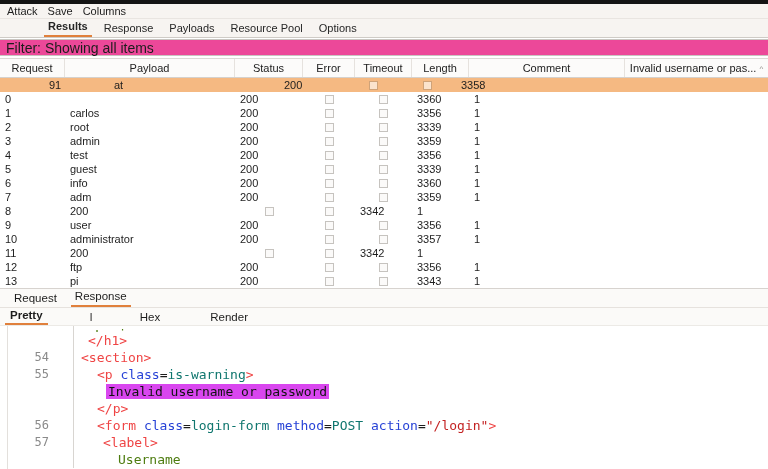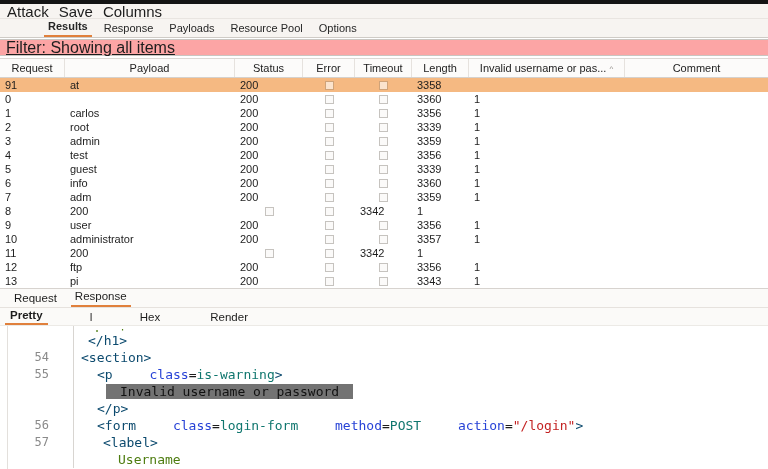--- a/index.html
+++ b/index.html
@@ -4,43 +4,43 @@
 <style>
   * { margin:0; padding:0; box-sizing:border-box; }
   html,body { width:768px; height:469px; overflow:hidden; background:#fff;
     font-family:"Liberation Sans", sans-serif; color:#1d1d1d; }
   .app { position:relative; width:768px; height:469px; background:#fff; }
 
   .topstrip { height:4px; background:#141414; }
 
   .menubar { height:15px; background:#f7f4f1; display:flex; align-items:center;
     padding-left:7px; border-bottom:1px solid #e9e5e1; }
-  .menubar .mi { font-size:15px; margin-right:10px; cursor:default; }
+  .menubar .mi { font-size:11px; margin-right:10px; cursor:default; }
 
   .tabbar { height:19px; background:#f7f4f1; display:flex; align-items:flex-end;
     border-bottom:1px solid #cfcbc6; padding-left:8px; }
   .tabbar .tab { font-size:11px; padding:2px 4px 3px 4px; margin-right:8px; color:#262626; }
   .tabbar .tab.active { border-bottom:2px solid #e0803c; font-weight:bold;margin-left:36px; }
 
-  .filterbar { height:17px; margin:1px 0 2px 0; background:#fca5a5;
+  .filterbar { height:17px; margin:1px 0 2px 0; background:#ec4899;
     border-top:1px solid #c9c5c0; border-bottom:1px solid #c9c5c0;
-    display:flex; align-items:center; padding-left:6px; font-size:16px;text-decoration:underline; }
+    display:flex; align-items:center; padding-left:6px; font-size:14px; }
 
   .grid-row { display:grid; grid-template-columns:65px 170px 68px 52px 57px 57px 156px 1fr; }
 
   .thead { height:20px; background:#fcfbfa; border-top:1px solid #dcd8d4;
     border-bottom:1px solid #d5d1cd; }
   .thead .th { font-size:11px; display:flex; align-items:center; justify-content:center;
     border-right:1px solid #e6e2de; color:#222; white-space:nowrap; overflow:hidden; }
   .thead .th:last-child { border-right:none; }
   .thead .sort { font-size:8px; color:#8f8b87; margin-left:3px; }
 
   .tbody { height:210px; overflow:hidden; background:#fff; }
   .trow { height:14px; font-size:11px; align-items:center; }
-  .trow.sel { background:#f5b982; }
+  .trow.sel { background:#f5b982;padding-left:44px; }
   .td { white-space:nowrap; overflow:hidden; padding-left:5px; line-height:14px; }
   .td.cb { display:flex; justify-content:center; align-items:center; padding:0; }
   .cbx { width:9px; height:9px; border:1px solid #c6c3bf; background:#fbfaf9; }
   .trow.sel .cbx { border-color:#cfa379; background:rgba(255,255,255,.6); }
 
   .edtabs { height:20px; background:#fbfaf8; border-top:1px solid #d7d3cf;
     border-bottom:1px solid #e6e2de; display:flex; align-items:flex-end; padding-left:10px; }
   .edtabs .tab { font-size:11.5px; padding:1px 4px 3px 4px; margin-right:10px; }
   .edtabs .tab.active { border-bottom:2px solid #e0803c; }
 
@@ -53,27 +53,27 @@
   .codearea { height:143px; background:#fff; overflow:hidden;
     font-family:"DejaVu Sans Mono", monospace; font-size:13px; }
   .cwrap { margin-left:7px; border-left:1px solid #e3e0dc; height:100%; }
   .cline { display:grid; grid-template-columns:66px 1fr; line-height:17px; }
   .cline .gut { border-right:1px solid #d8d5d1; text-align:right; padding-right:24px;
     color:#8a8a8a; font-size:12px; }
   .cline .cnt { white-space:pre; overflow:hidden; }
   .cline.clip { height:6px; overflow:hidden; }
   .cline.clip .cnt span { display:inline-block; margin-top:-12px; }
 
-  .tk.tag { color:#0c4a6e; }
-  .tk.attr { color:#2742d6;margin-left:29px; }
+  .tk.tag { color:#ef4444; }
+  .tk.attr { color:#2742d6; }
   .tk.val { color:#0f766e; }
   .tk.str { color:#c32222; }
   .tk.op { color:#1d1d1d; }
   .tk.plain { color:#4d7c0f; }
-  .tk.hl { background:#737373; color:#111; padding:0 14px; }
+  .tk.hl { background:#d946ef; color:#111; padding:0 2px; }
 </style>
 </head>
 <body>
 
 <div class="app">
 
   <div class="topstrip"></div>
 
   <div class="menubar">
     <span class="mi">Attack</span>
@@ -94,25 +94,25 @@
   </div>
 
   <div>
     <div class="grid-row thead">
       <div class="th">Request</div>
       <div class="th">Payload</div>
       <div class="th">Status</div>
       <div class="th">Error</div>
       <div class="th">Timeout</div>
       <div class="th">Length</div>
+      <div class="th">Comment</div>
       <div class="th">
         <span>Invalid username or pas...</span>
         <span class="sort">^</span>
       </div>
-      <div class="th">Comment</div>
     </div>
 
     <div class="tbody">
 
       <div class="grid-row trow sel">
         <div class="td">91</div>
         <div class="td">at</div>
         <div class="td">200</div>
         <div class="td cb">
             <span class="cbx"></span>

